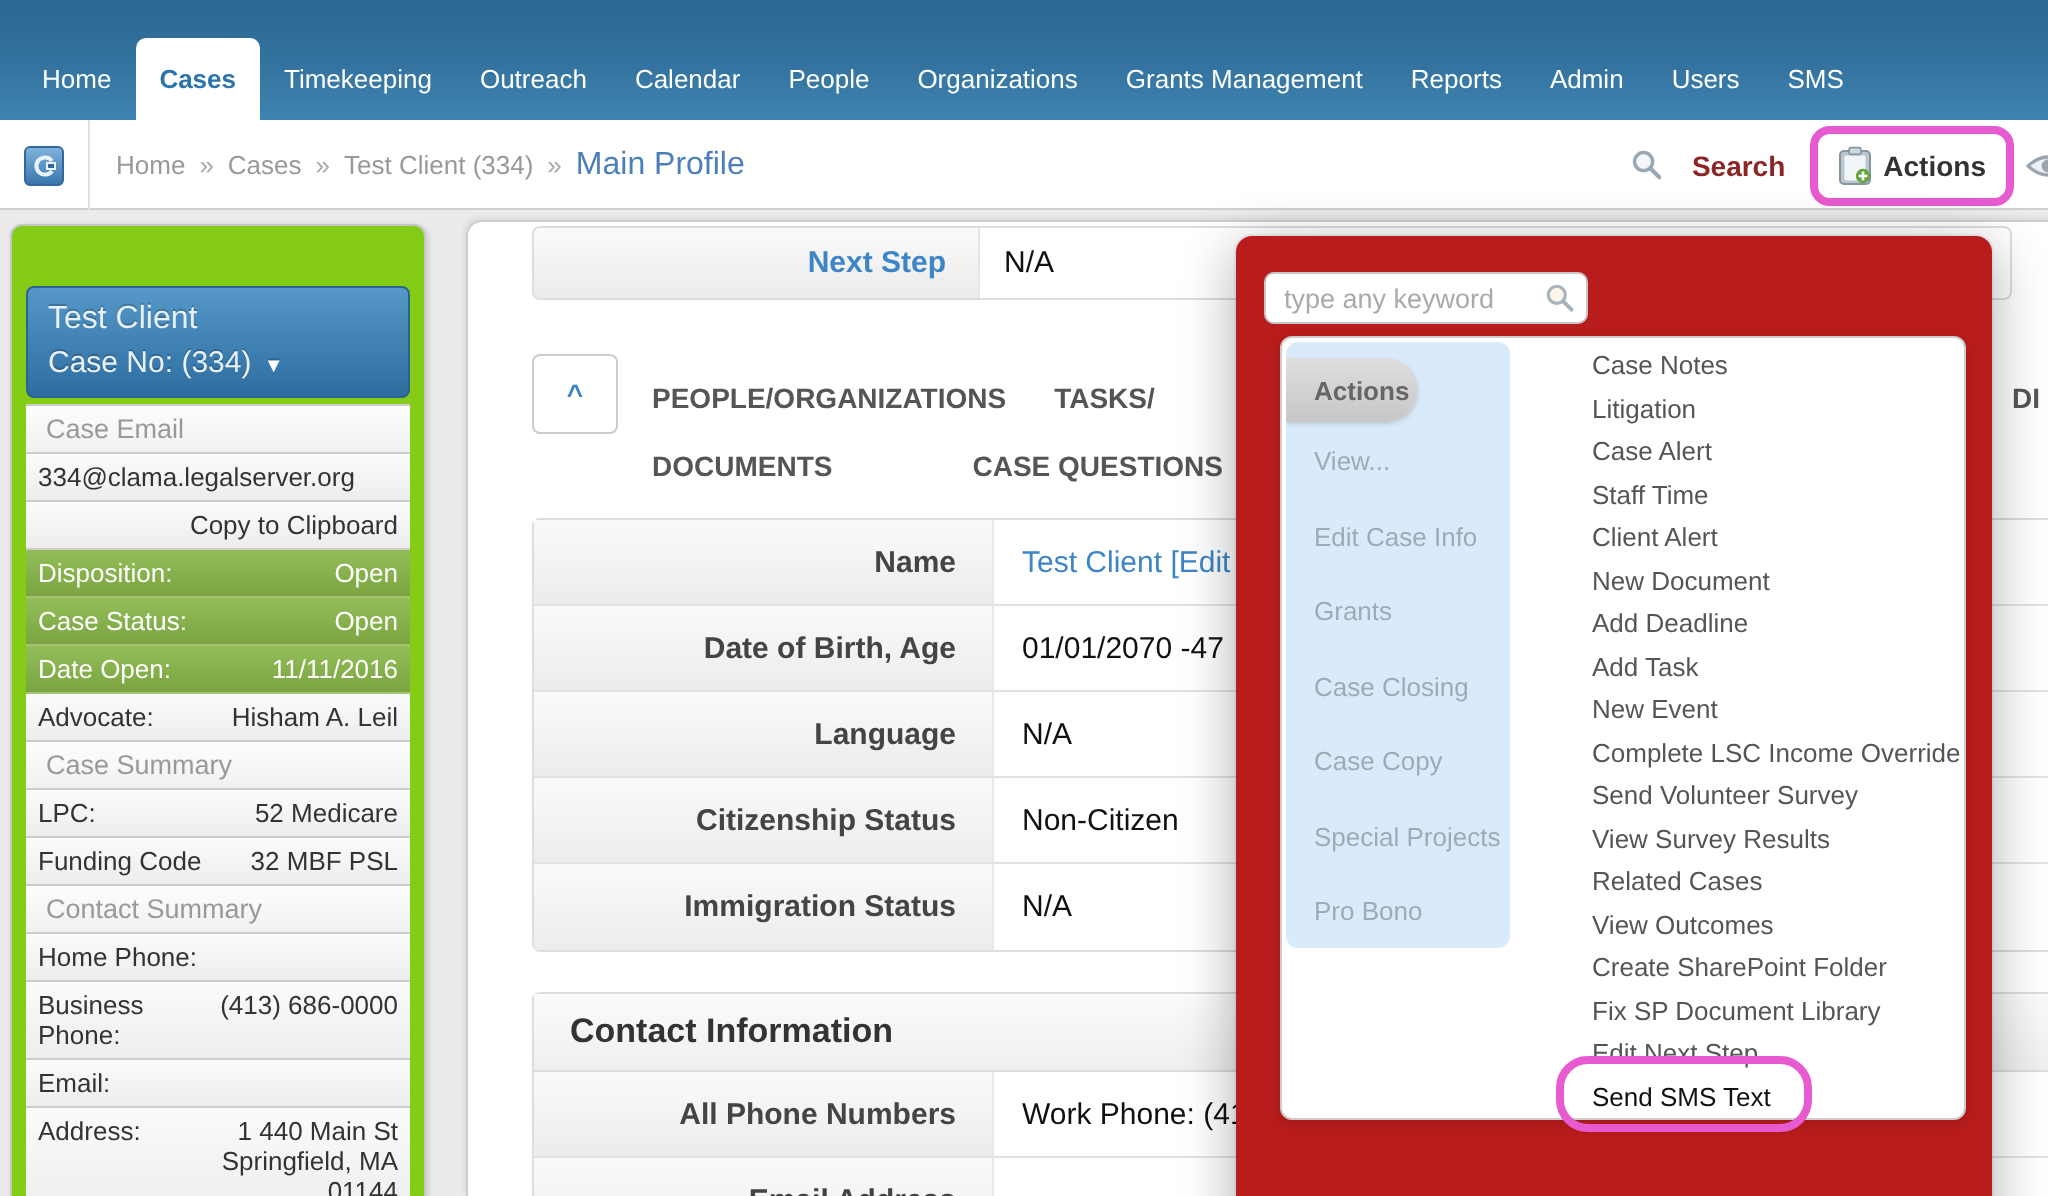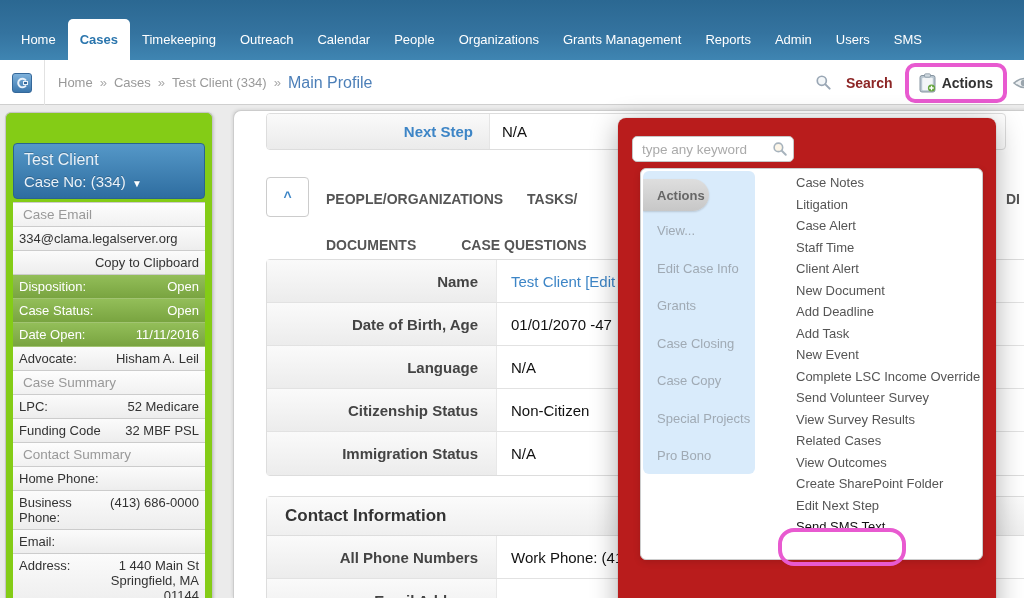--- a/index.html
+++ b/index.html
@@ -61,21 +61,21 @@
     border:1px solid #ddd; border-radius:4px; background:#fff; display:flex; overflow:hidden; }
   .nextstep .lab { width:223px; background:linear-gradient(#fafafa,#ebebeb); border-right:1px solid #e5e5e5;
     color:#3d85c6; font-weight:bold; font-size:15px; display:flex; align-items:center; justify-content:flex-end;
     padding-right:16px; }
   .nextstep .val { font-size:15px; color:#111; display:flex; align-items:center; padding-left:12px; }
   .collapse-tab { position:absolute; left:32px; top:66px; width:43px; height:40px; background:#fff;
     border:1px solid #ccc; border-radius:4px; color:#3d85c6; font-weight:bold; font-size:14px;
     display:flex; align-items:center; justify-content:center; cursor:pointer; }
   .tabsrow { position:absolute; left:92px; display:flex; font-weight:bold; font-size:14px; color:#555; }
   .tabs1 { top:80px; gap:24px; }
-  .tabs2 { top:126px; gap:45px; }
+  .tabs2 { top:114px; gap:70px; }
   .tab { cursor:pointer; white-space:nowrap; }
   .tab-partial { position:absolute; left:772px; top:80px; font-weight:bold; font-size:14px; color:#555; }
   .ptable { position:absolute; left:32px; top:148px; width:860px; border:1px solid #ddd; border-radius:4px; background:#fff; }
   .prow { display:flex; border-bottom:1px solid #e2e2e2; min-height:43px; }
   .prow:last-child { border-bottom:none; }
   .plabel { width:230px; background:linear-gradient(#fafafa,#ececec); border-right:1px solid #e8e8e8;
     display:flex; align-items:center; justify-content:flex-end; padding-right:18px;
     font-weight:bold; font-size:15px; color:#444; text-align:right; }
   .pvalue { display:flex; align-items:center; padding-left:14px; font-size:15px; color:#111; white-space:nowrap; }
   .pvalue.link { color:#3d85c6; }
@@ -325,18 +325,19 @@
         <div class="dd-item">New Document</div>
         <div class="dd-item">Add Deadline</div>
         <div class="dd-item">Add Task</div>
         <div class="dd-item">New Event</div>
         <div class="dd-item">Complete LSC Income Override</div>
         <div class="dd-item">Send Volunteer Survey</div>
         <div class="dd-item">View Survey Results</div>
         <div class="dd-item">Related Cases</div>
         <div class="dd-item">View Outcomes</div>
         <div class="dd-item">Create SharePoint Folder</div>
+        <div class="dd-item">Fix SP Document Library</div>
         <div class="dd-item">Edit Next Step</div>
         <div class="dd-item hl">Send SMS Text</div>
       </div>
   </div>
   <div class="ring ring-sms"></div>
 </div>
 
 </body></html>

